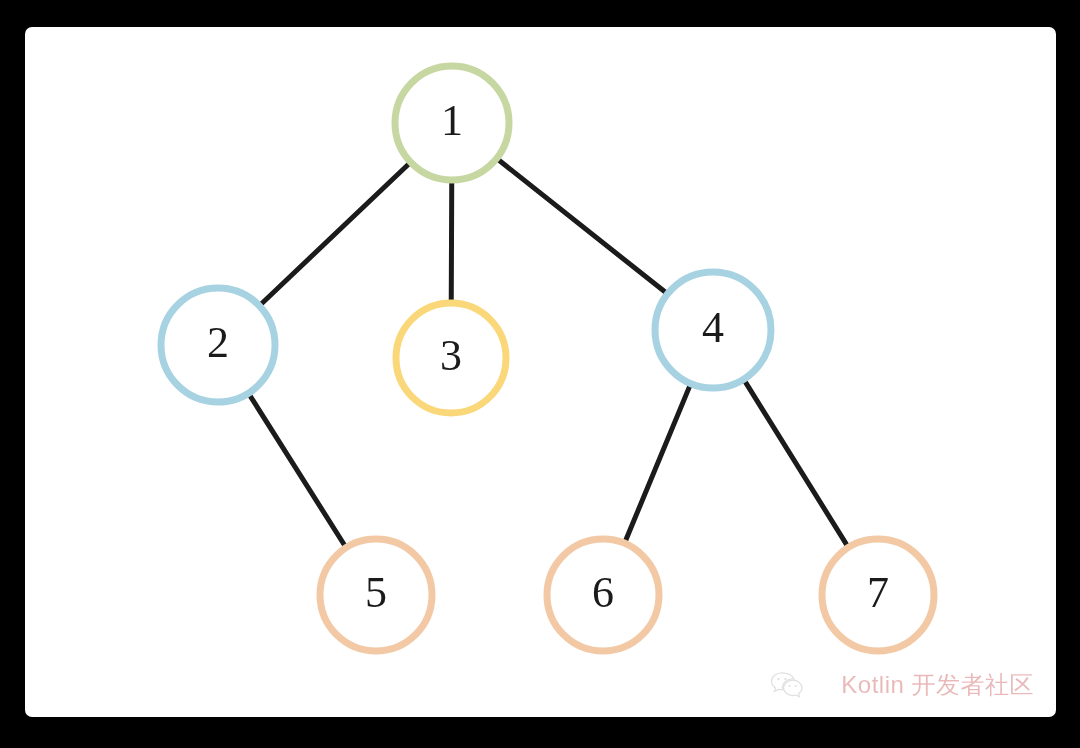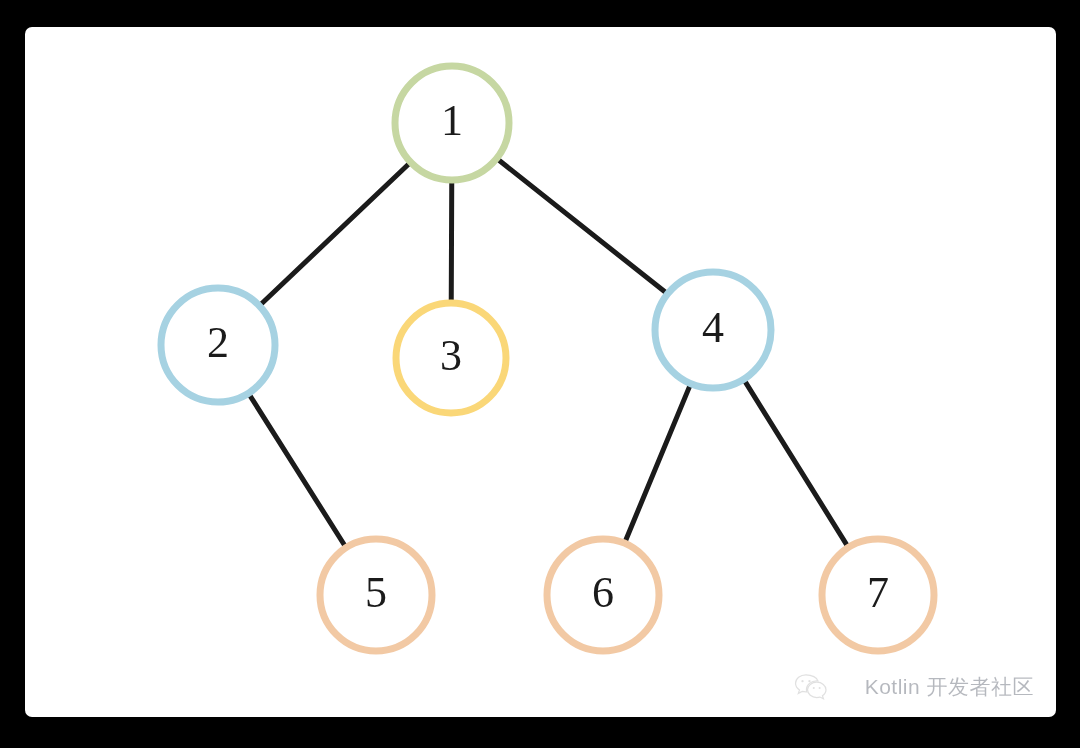--- a/index.html
+++ b/index.html
@@ -51,22 +51,22 @@
     bottom: 16px;
     display: flex;
     align-items: center;
     gap: 9px;
     opacity: 0.30;
     pointer-events: none;
     user-select: none;
   }
   #watermark .wm-text {
     font-family: "Liberation Sans", "DejaVu Sans", sans-serif;
-    font-size: 21px;
-    color: #0f172a;
+    font-size: 24px;
+    color: #b91c1c;
     letter-spacing: 0.5px;
     white-space: nowrap;
     margin-left: 28px;
   }
   #watermark .wm-icon {
     width: 34px;
     height: 28px;
     display: block;
   }
 </style>

